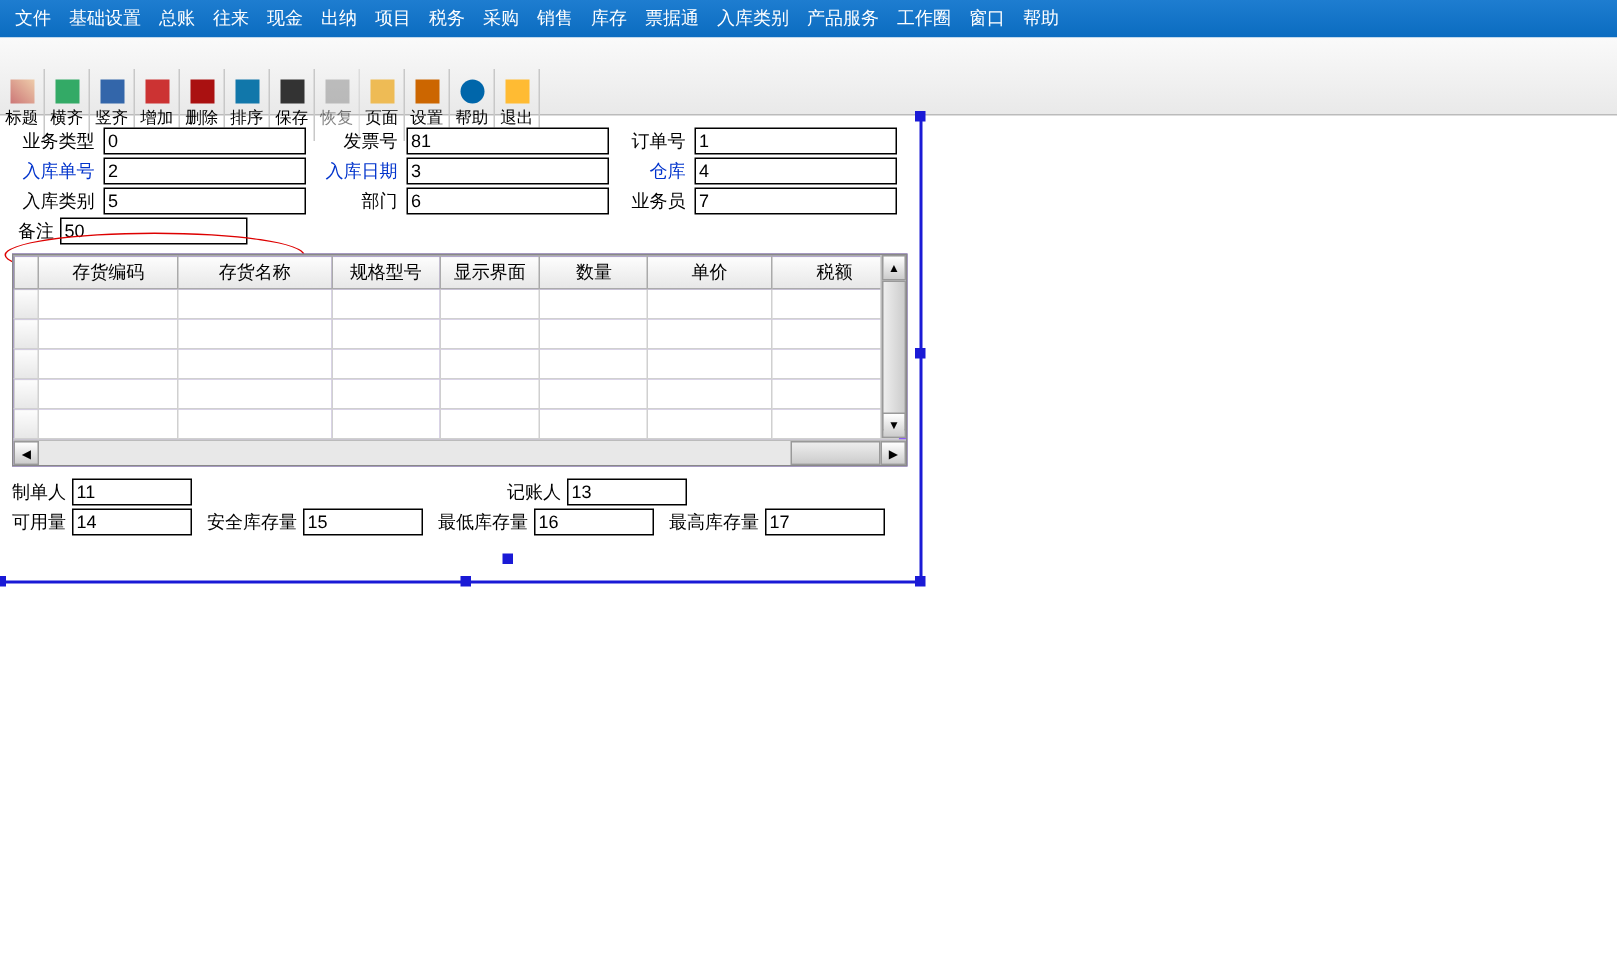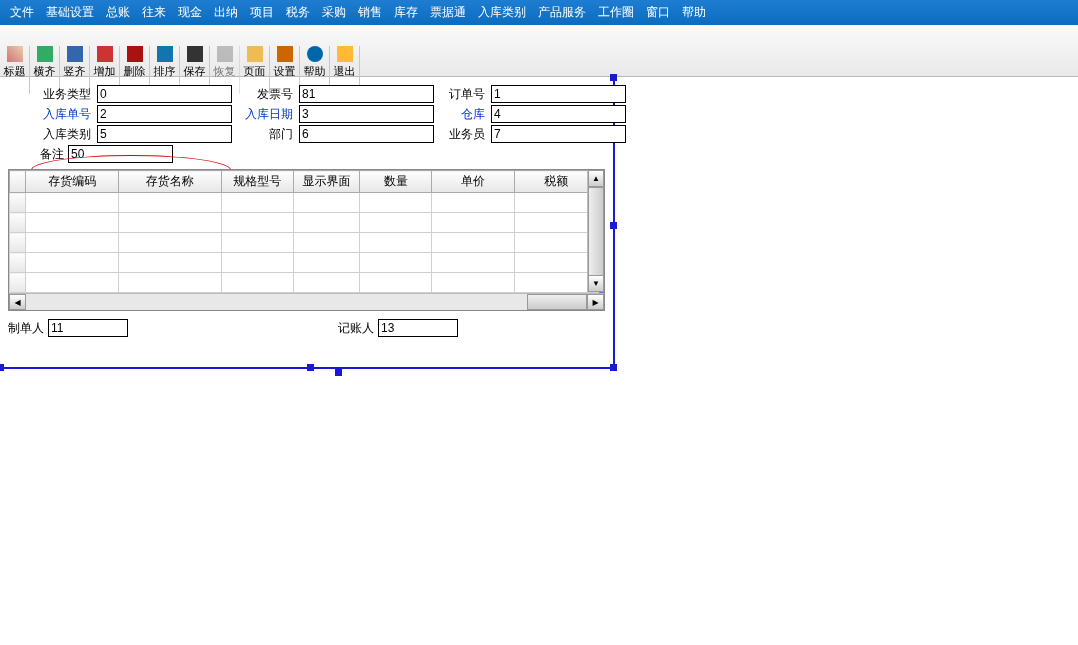--- a/index.html
+++ b/index.html
@@ -2,38 +2,38 @@
 <html><head>
 <meta charset="utf-8">
 <style>
 * { box-sizing: border-box; margin: 0; padding: 0; }
 body { font-family: "SimSun", "宋体", sans-serif; font-size: 12px; background: #fff; width: 1078px; height: 645px; position: relative; }
 
 .menubar { background: linear-gradient(to bottom, #1e7dd0, #0b6cc0); height: 25px; display: flex; align-items: center; padding: 0 4px; }
 .menubar span { color: #fff; padding: 0 6px; cursor: default; }
 
 .toolbar { background: linear-gradient(to bottom, #fafafa, #e9e9e9); border-bottom: 1px solid #bbb; height: 52px; display: flex; align-items: center; }
-.tool { width: 30px; height: 48px; display: flex; flex-direction: column; align-items: center; border-right: 1px solid #c8c8c8; cursor: pointer; margin-top: 38px; }
+.tool { width: 30px; height: 48px; display: flex; flex-direction: column; align-items: center; justify-content: center; border-right: 1px solid #c8c8c8; cursor: pointer; margin-top: 38px; }
 .tool.disabled { opacity: 0.5; cursor: default; }
 .tool .icon { width: 16px; height: 16px; margin-bottom: 2px; }
 .tool .lbl { font-size: 11px; }
 .toolbar-spacer { flex: 1; display: flex; align-items: center; justify-content: center; }
 .chk { display: flex; align-items: center; gap: 4px; }
 
 .content { position: relative; width: 615px; border: 2px solid #1a1ad6; border-left: none; border-top: none; padding: 8px 8px 28px 8px; }
 
 .title { text-align: center; font-size: 22px; font-weight: bold; text-decoration: underline; margin-bottom: 4px; letter-spacing: 4px; }
 
-.form-area { position: relative; margin-left: 28px; }
+.form-area { position: relative; }
 .form-row { display: grid; grid-template-columns: 55px 135px 55px 135px 45px 135px; gap: 4px 6px; margin-bottom: 2px; align-items: center; }
 .form-row .lbl { text-align: right; font-size: 12px; white-space: nowrap; }
 .form-row .blue { color: #0033cc; }
 .form-row input { width: 100%; height: 18px; border: 1px solid #000; font-size: 12px; padding: 0 2px; font-family: inherit; }
 .remark-row { display: flex; align-items: center; gap: 4px; margin-bottom: 6px; }
-.remark-row input { width: 105px; height: 18px; border: 1px solid #000; font-size: 12px; padding: 0 2px; font-family: inherit; }
+.remark-row input { width: 125px; height: 18px; border: 1px solid #000; font-size: 12px; padding: 0 2px; font-family: inherit; }
 .remark-row .lbl { width: 28px; text-align: right; }
 
 .ellipse { position: absolute; left: -5px; top: 70px; width: 200px; height: 30px; border: 1px solid #d00; border-radius: 50%; pointer-events: none; }
 
 .grid-wrap { border: 1px solid #888; background: #8b5cf6; position: relative; }
 table.grid { border-collapse: collapse; width: 590px; table-layout: fixed; }
 table.grid th { background: linear-gradient(to bottom,#fdfdfd,#e7e7e7); border: 1px solid #aaa; height: 22px; font-weight: normal; font-size: 12px; }
 table.grid td { border: 1px solid #d0d0d0; height: 20px; background: #fff; }
 .rowhdr { width: 16px; background: linear-gradient(to bottom,#fdfdfd,#e7e7e7) !important; }
 .vscroll { position: absolute; right: 0; top: 0; bottom: 18px; width: 17px; background: #e8e8e8; border-left: 1px solid #bbb; }
@@ -283,18 +283,36 @@
       <div class="footer-pair">
         <span class="lbl">制单人</span>
         <input value="11" style="">
       </div>
       <div style="width:190px"></div>
       <div class="footer-pair">
         <span class="lbl">记账人</span>
         <input value="13" style="">
       </div>
     </div>
+    <div class="footer-row">
+      <div class="footer-pair">
+        <span class="lbl">可用量</span>
+        <input value="14" style="">
+      </div>
+      <div class="footer-pair">
+        <span class="lbl">安全库存量</span>
+        <input value="15" style="">
+      </div>
+      <div class="footer-pair">
+        <span class="lbl">最低库存量</span>
+        <input value="16" style="">
+      </div>
+      <div class="footer-pair">
+        <span class="lbl">最高库存量</span>
+        <input value="17" style="">
+      </div>
+    </div>
   </div>
 
   <div class="handle h3"></div>
   <div class="handle h4"></div>
   <div class="handle h5"></div>
 </div>
 
 </body></html>

